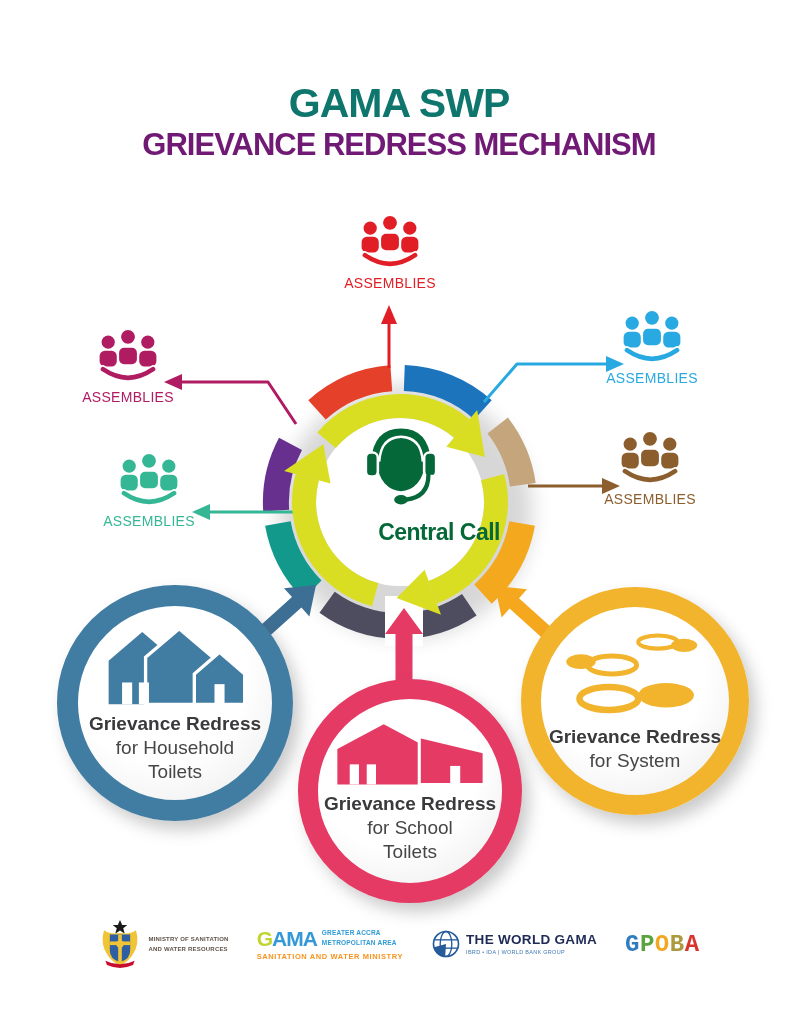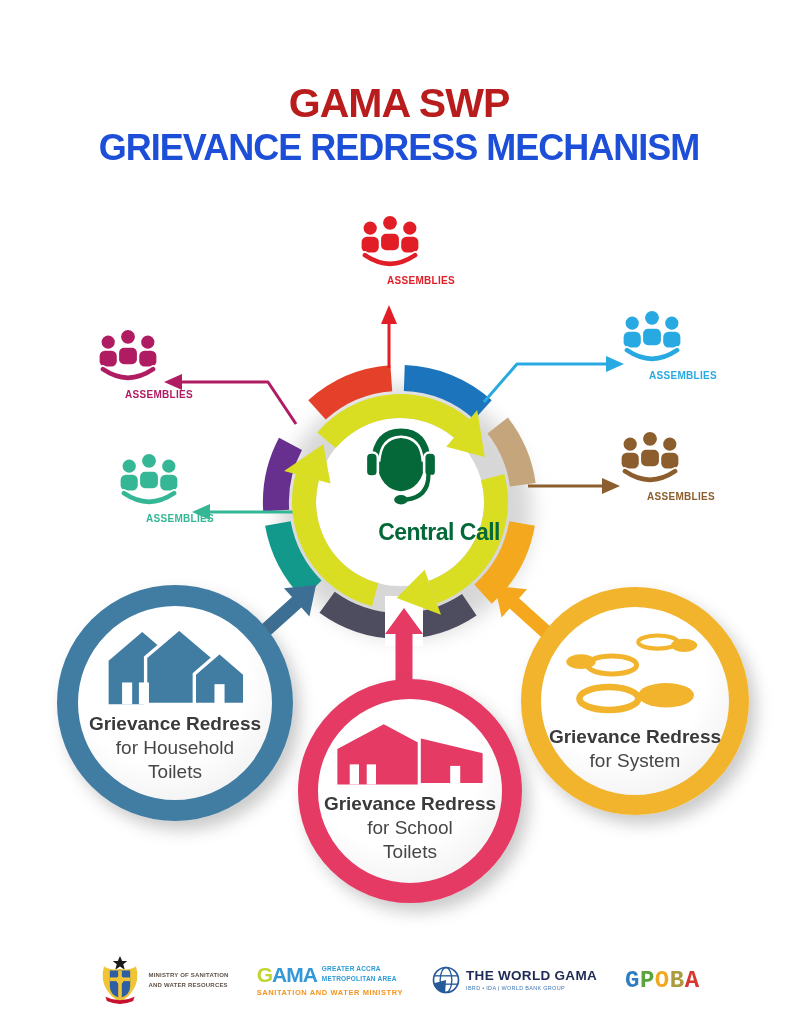--- a/index.html
+++ b/index.html
@@ -1,45 +1,45 @@
 <!DOCTYPE html>
 <html><head>
 <meta charset="utf-8">
 <style>
   html,body{margin:0;padding:0;background:#ffffff;}
   .canvas{position:relative;width:798px;height:1030px;background:#fff;margin:0 auto;overflow:hidden;
           font-family:"Liberation Sans", sans-serif;}
   .title{position:absolute;top:80px;left:0;width:100%;text-align:center;
-         font-size:41px;font-weight:bold;color:#b91c1c;letter-spacing:-1px;}
+         font-size:41px;font-weight:bold;color:#0f766e;letter-spacing:-1px;}
   .subtitle{position:absolute;top:127px;left:0;width:100%;text-align:center;
-         font-size:36px;font-weight:bold;color:#1d4ed8;letter-spacing:-1px;}
+         font-size:31px;font-weight:bold;color:#701a75;letter-spacing:-1px;}
   .diagram{position:absolute;left:0;top:0;width:798px;height:1030px;z-index:1;}
 
   .asm{position:absolute;width:130px;text-align:center;z-index:2;}
   .asm-icon{width:66px;height:56px;display:block;margin:0 auto;}
-  .asm-label{margin-top:5px;font-size:10px;font-weight:bold;letter-spacing:.3px;text-align:right;}
+  .asm-label{margin-top:5px;font-size:14px;font-weight:normal;letter-spacing:.3px;}
 
   .hub-headset{position:absolute;left:357px;top:420px;width:88px;height:96px;z-index:2;}
   .hub-text{position:absolute;left:300px;top:519px;width:200px;text-align:center;z-index:2;}
   .hub-l1{font-size:23px;font-weight:bold;letter-spacing:-.5px;text-align:right;}
   .hub-l2{font-size:17px;margin-top:1px;}
 
   .gr-circle{position:absolute;border-radius:50%;box-sizing:border-box;border-style:solid;
      background:radial-gradient(circle at 42% 36%, #ffffff 52%, #f4f4f4 76%, #e2e2e2 100%);
      box-shadow:7px 9px 16px rgba(90,90,90,.32);
      display:flex;flex-direction:column;align-items:center;justify-content:center;z-index:2;}
   .gr-c-household{left:57px;top:585px;width:236px;height:236px;border-width:21px;}
   .gr-c-school{left:298px;top:679px;width:224px;height:224px;border-width:20px;}
   .gr-c-drains{left:521px;top:587px;width:228px;height:228px;border-width:20px;}
   .gr-icon{display:block;margin:0 auto 6px auto;}
   .gr-l1{font-size:19px;font-weight:bold;color:#3a3a3c;line-height:1.28;}
   .gr-l{font-size:19px;color:#464648;line-height:1.28;}
 
   .footer{position:absolute;left:0;top:920px;width:100%;display:flex;justify-content:center;
-          align-items:center;gap:28px;z-index:2;margin-top:36px;}
+          align-items:center;gap:28px;z-index:2;}
   .logo{display:flex;align-items:center;gap:6px;}
   .min-text{font-size:6px;font-weight:bold;color:#5f5147;line-height:1.7;letter-spacing:.2px;}
   .gama{display:flex;flex-direction:column;}
   .gama-row{display:flex;align-items:center;gap:5px;}
   .gama-acronym{font-size:21px;font-weight:bold;letter-spacing:-1px;line-height:1;}
   .gama-area{font-size:6.5px;font-weight:bold;color:#2e9bd6;line-height:1.5;letter-spacing:.2px;}
   .gama-project{font-size:7.5px;font-weight:bold;color:#f7941e;letter-spacing:.6px;margin-top:3px;}
   .wb{display:flex;align-items:center;gap:5px;}
   .wb-name{font-size:13.5px;font-weight:bold;color:#1f2a56;letter-spacing:.3px;line-height:1.1;}
   .wb-sub{font-size:5.5px;color:#4178b4;letter-spacing:.3px;margin-top:2px;}

